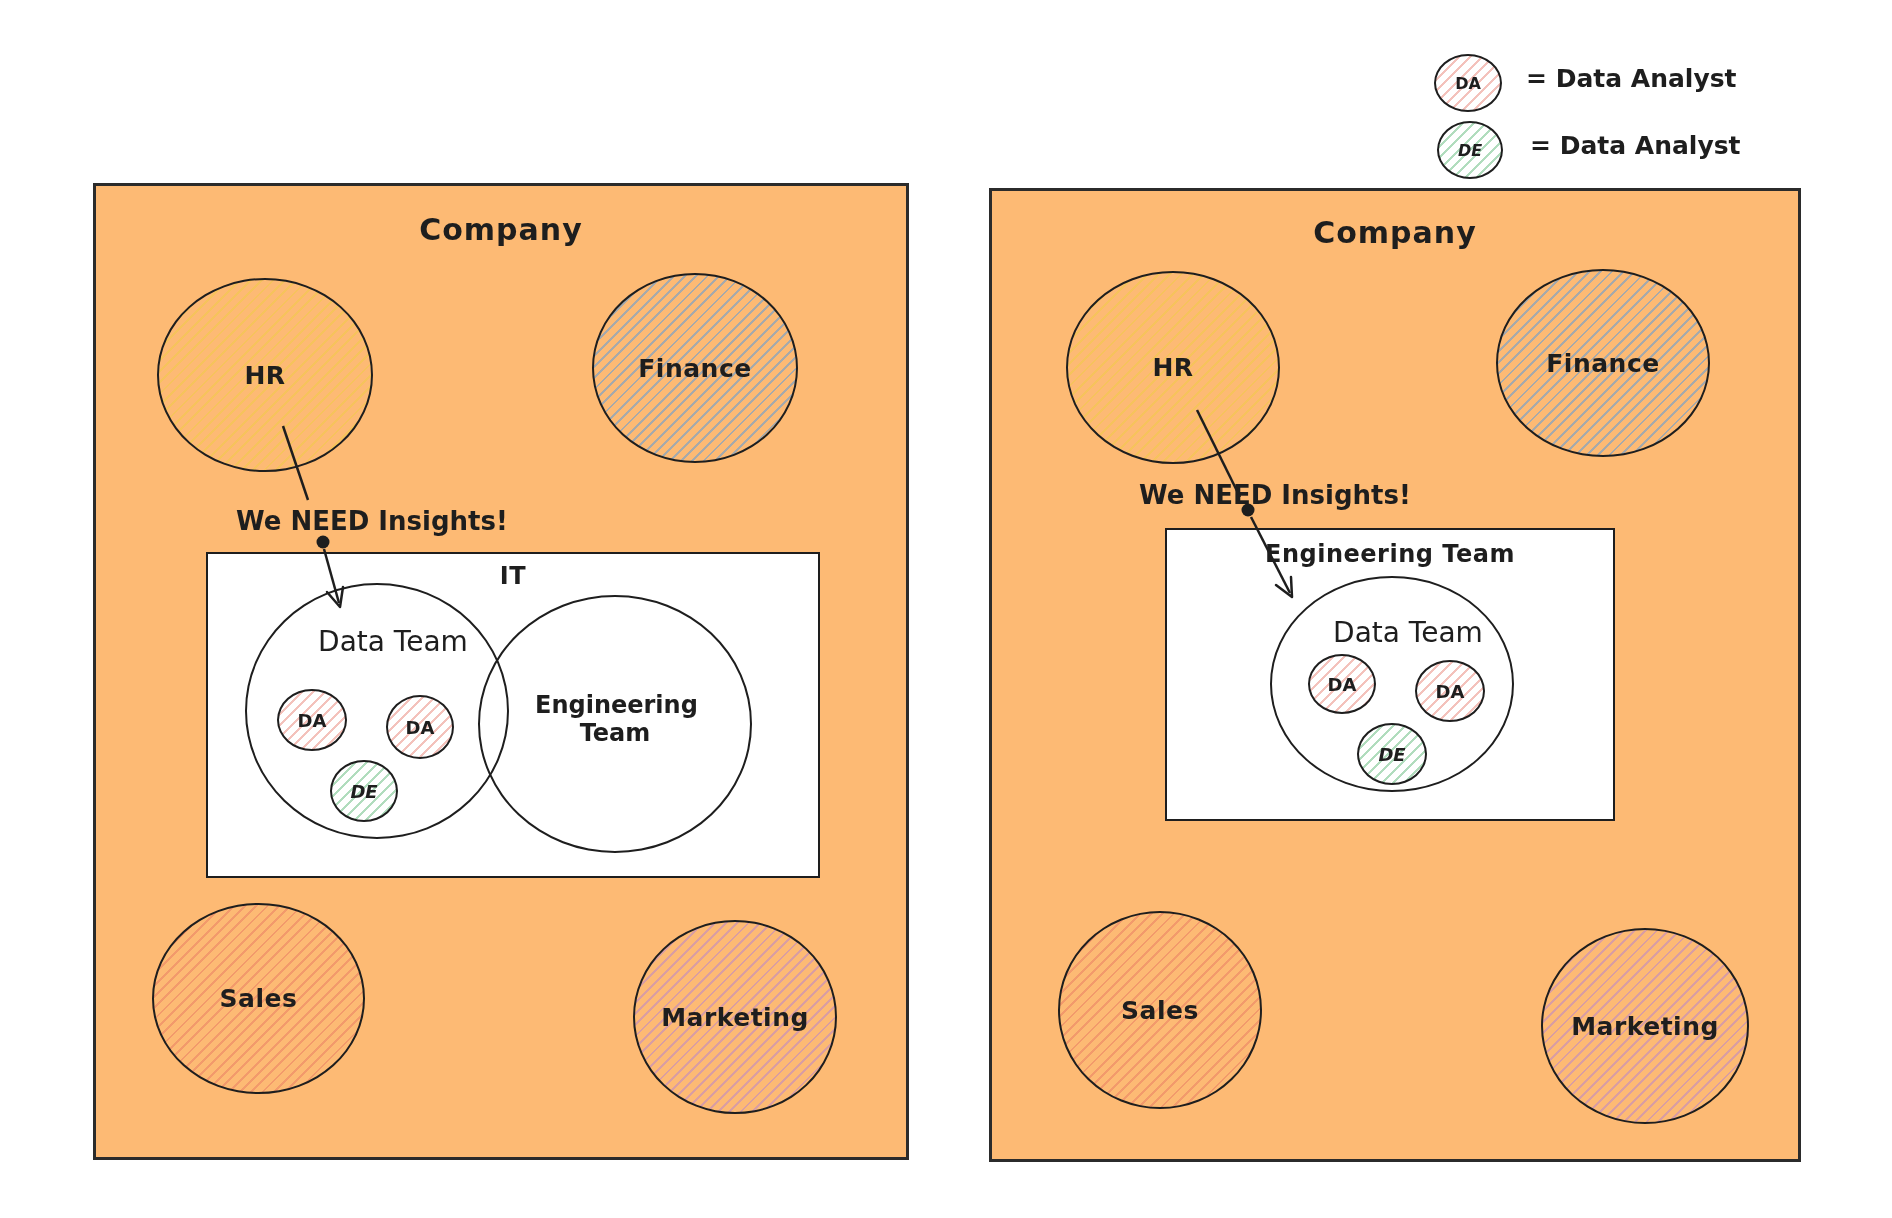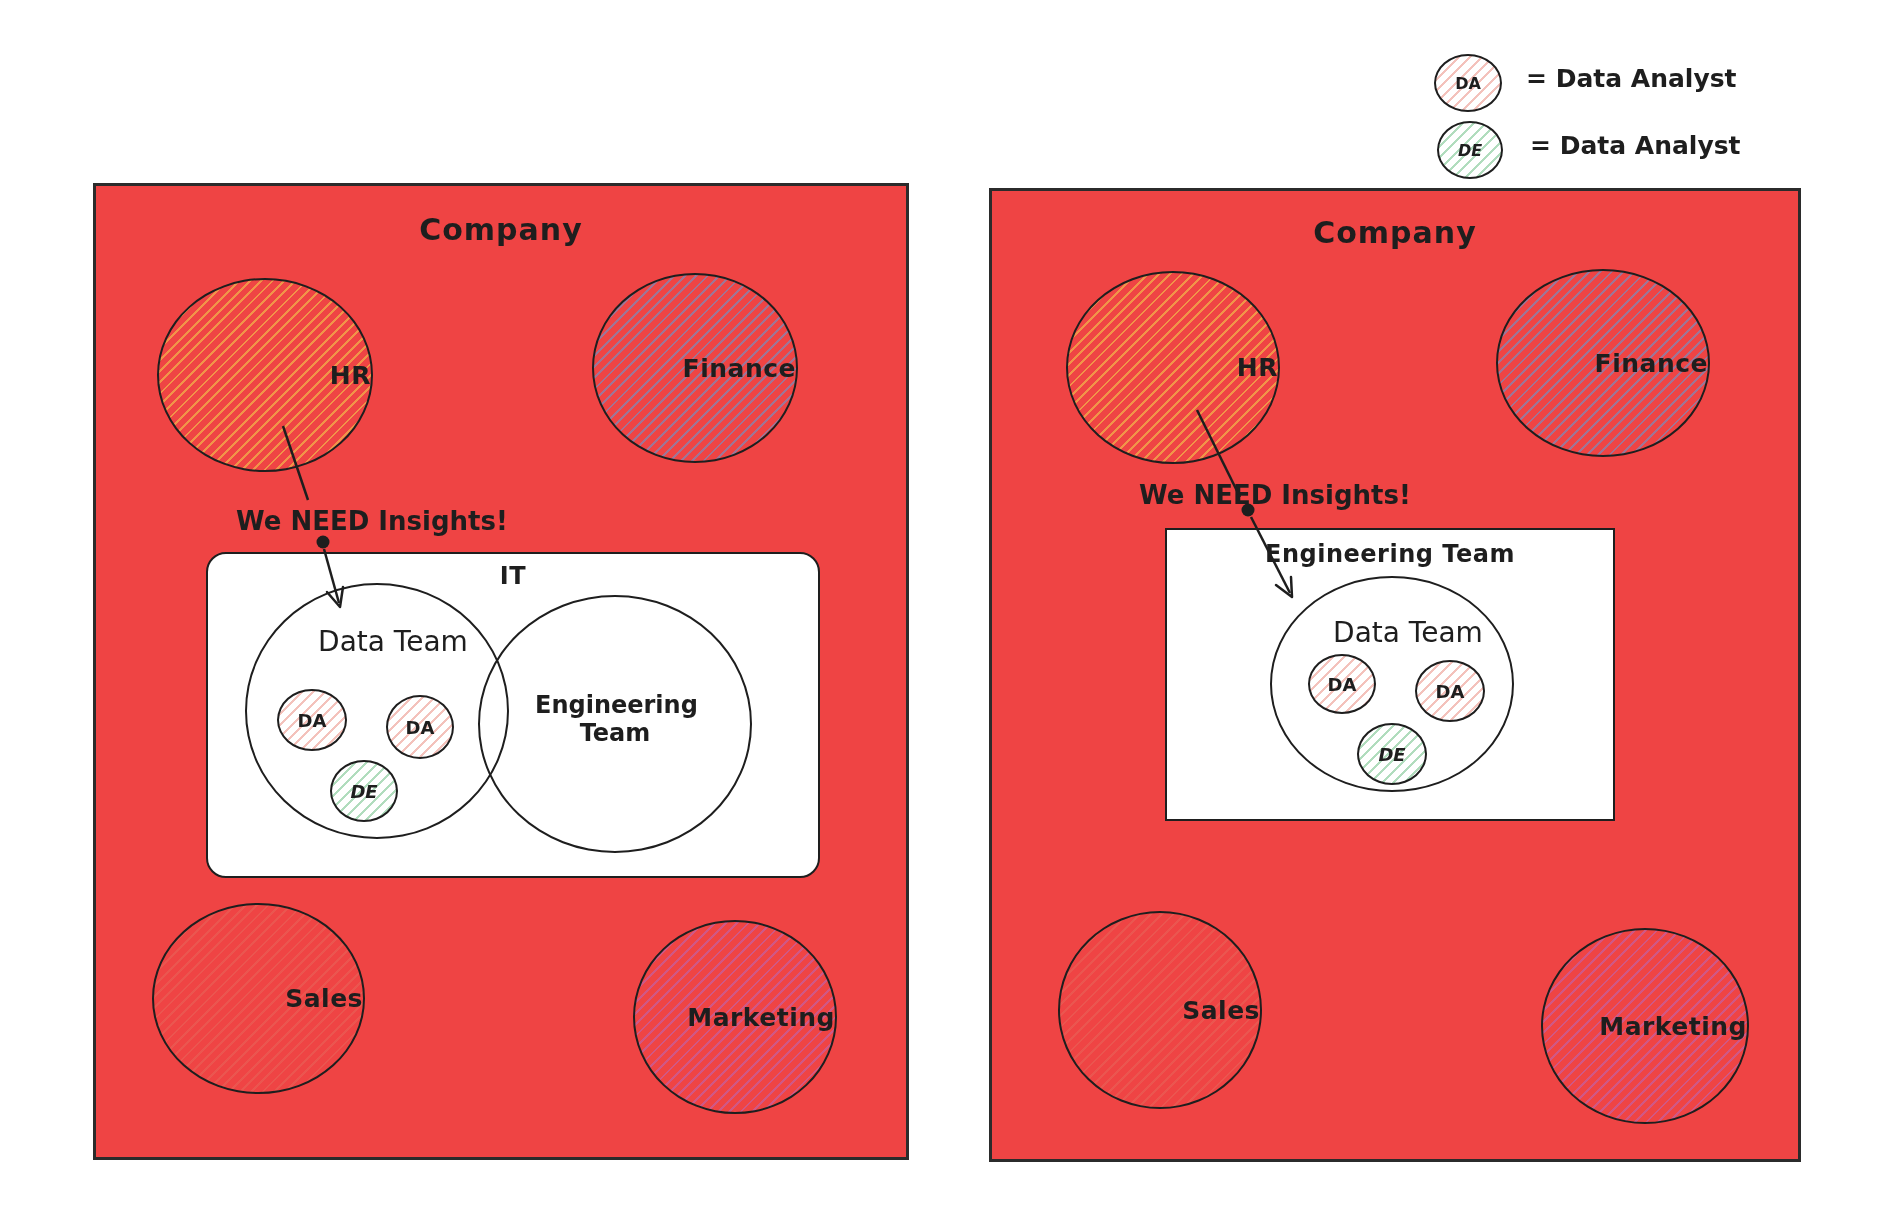--- a/index.html
+++ b/index.html
@@ -40,35 +40,35 @@
   .hatch-yellow { background-image: repeating-linear-gradient(135deg, rgba(242,201,76,0.60) 0 2px, rgba(0,0,0,0) 2px 8px); }
   .hatch-blue   { background-image: repeating-linear-gradient(135deg, rgba(96,156,216,0.55) 0 2px, rgba(0,0,0,0) 2px 8px); }
   .hatch-red    { background-image: repeating-linear-gradient(135deg, rgba(228,110,95,0.42) 0 2px, rgba(0,0,0,0) 2px 8px); }
   .hatch-purple { background-image: repeating-linear-gradient(135deg, rgba(164,116,230,0.40) 0 2px, rgba(0,0,0,0) 2px 8px); }
   .hatch-green  { background-image: repeating-linear-gradient(135deg, rgba(82,179,110,0.45) 0 2px, rgba(0,0,0,0) 2px 8px); font-style: italic; }
 
   
   .company-box {
     position: absolute;
     border: 3px solid #2b2b2b;
-    background: #ef4444;
+    background: #fdba74;
   }
   .company-title {
     position: absolute;
     left: 0; width: 100%;
     text-align: center;
     font-size: 30px; font-weight: bold;
     letter-spacing: 1px;
   }
 
   .dept-circle {
     position: absolute;
     border: 2.5px solid #1e1e1e;
     border-radius: 50%;
-    display: flex; align-items: center; justify-content: flex-end;
+    display: flex; align-items: center; justify-content: center;
   }
   .dept-label { font-size: 25px; font-weight: bold; letter-spacing: 0.5px; }
 
   .callout {
     position: absolute;
     font-size: 26px; font-weight: bold;
     text-align: center;
     white-space: nowrap;
   }
 
@@ -134,21 +134,21 @@
     <div class="dept-circle hatch-yellow" style="left:61px; top:92px; width:212px; height:190px;">
       <span class="dept-label">HR</span>
     </div>
 
     <div class="dept-circle hatch-blue" style="left:496px; top:87px; width:202px; height:186px;">
       <span class="dept-label">Finance</span>
     </div>
 
     <div class="callout" style="left:140px; top:320px; width:240px;">We NEED Insights!</div>
 
-    <div class="inner-box" style="left:110px; top:366px; width:610px; height:322px;border-radius:20px;">
+    <div class="inner-box" style="left:110px; top:366px; width:610px; height:322px;">
       <div class="inner-box-label" style="top:8px;">IT</div>
 
       <div class="team-circle" style="left:37px; top:29px; width:260px; height:252px;">
         <div class="team-label" style="top:40px;">Data Team</div>
         <div class="member-badge hatch-red" style="left:30px; top:104px; width:66px; height:58px;">DA</div>
         <div class="member-badge hatch-red" style="left:139px; top:110px; width:64px; height:60px;">DA</div>
         <div class="member-badge hatch-green" style="left:83px; top:175px; width:64px; height:58px;">DE</div>
       </div>
 
       <div class="team-circle" style="left:270px; top:41px; width:270px; height:254px; background:transparent;">

